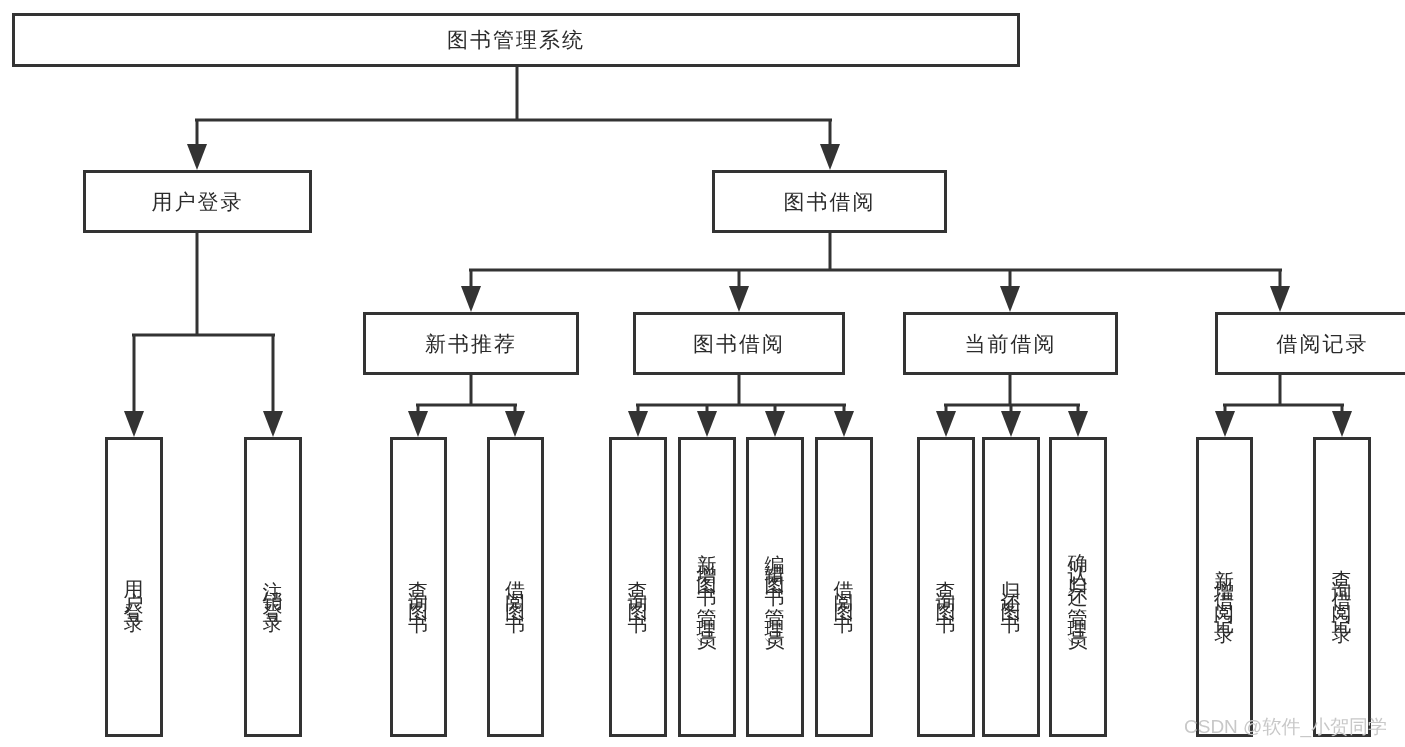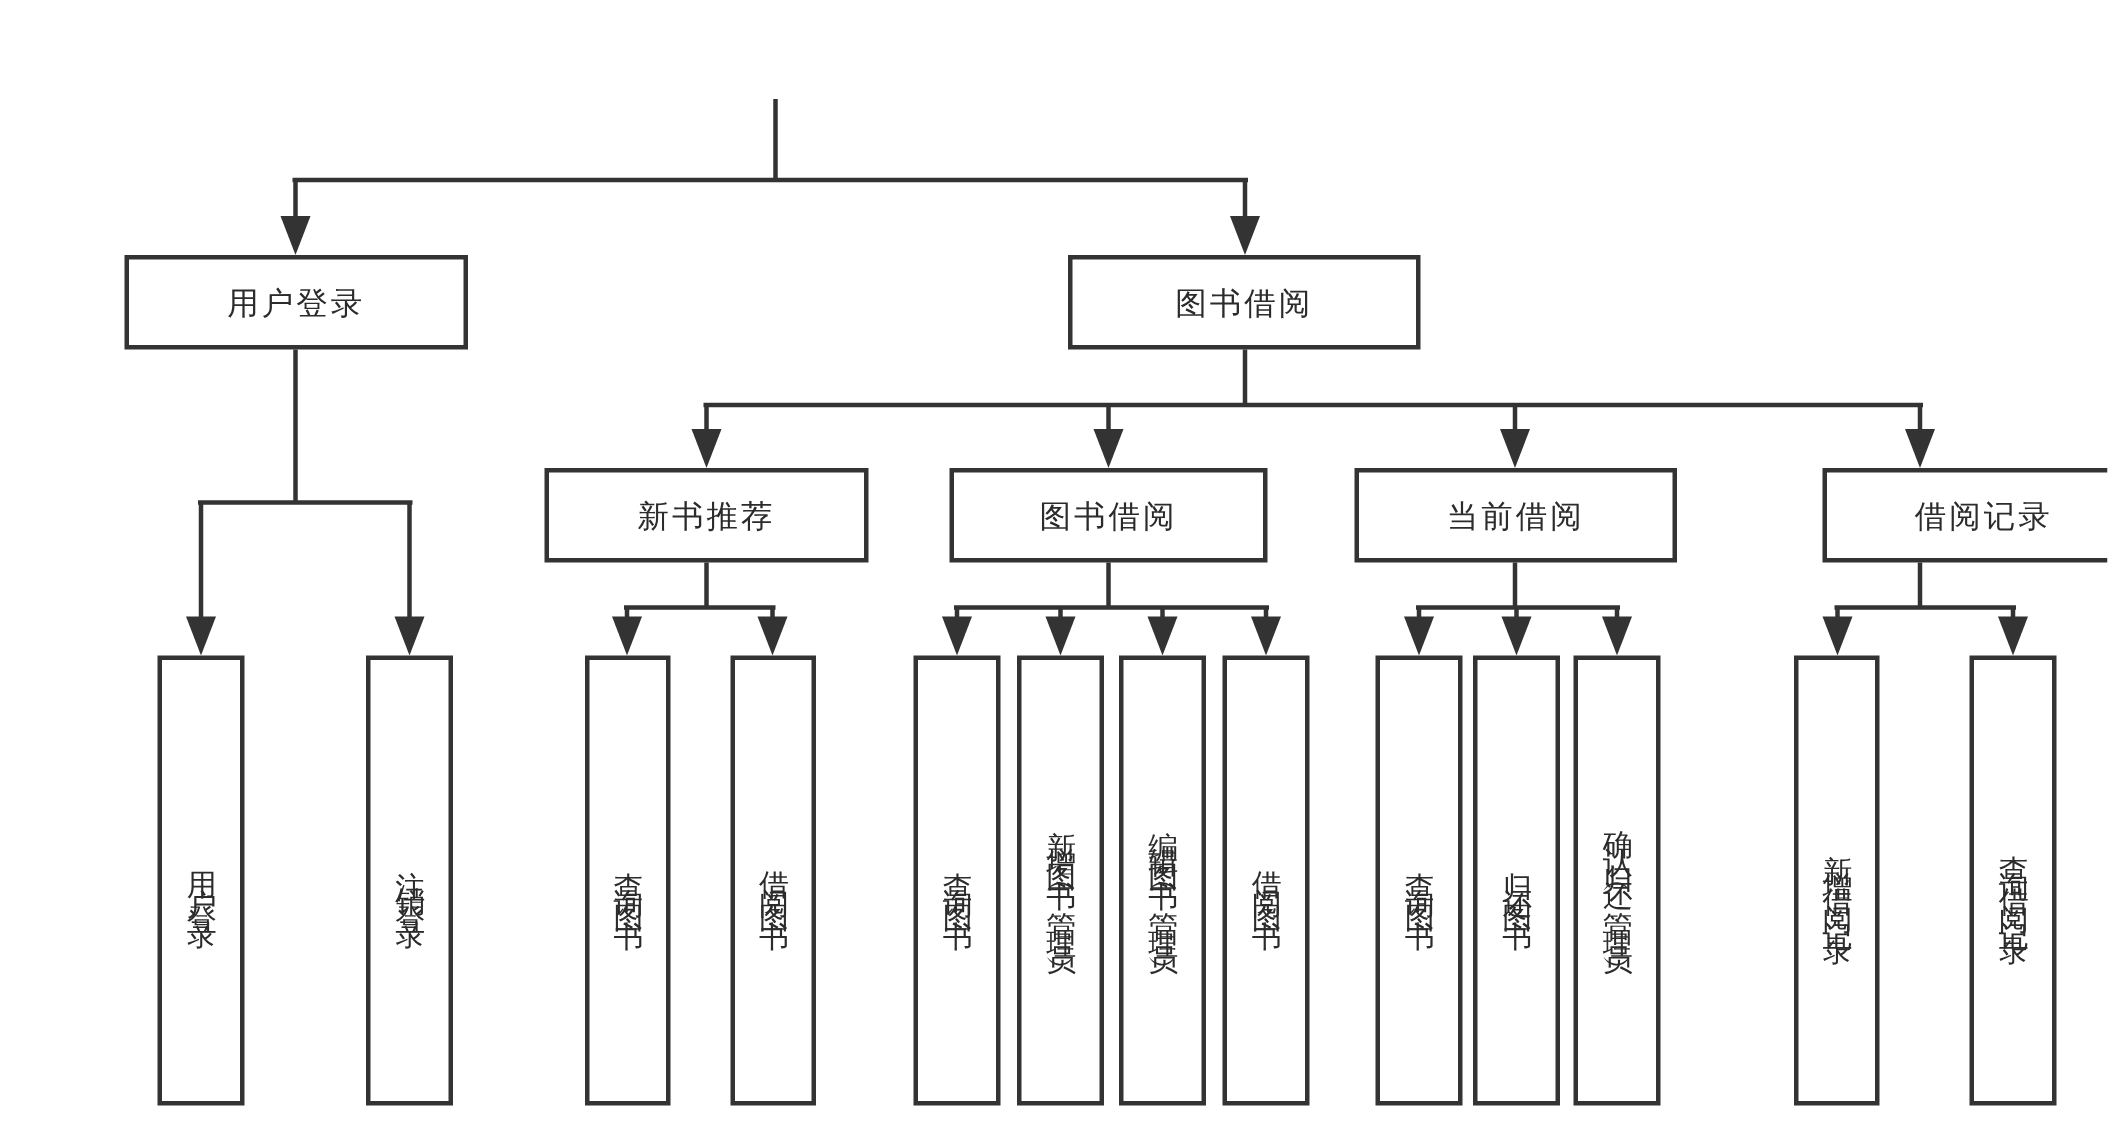--- a/index.html
+++ b/index.html
@@ -104,20 +104,21 @@
       <polygon points="1001,411 1021,411 1011,437"></polygon>
     <line x1="1078" y1="405" x2="1078" y2="417"></line>
       <polygon points="1068,411 1088,411 1078,437"></polygon>
 
     <line x1="1225" y1="405" x2="1225" y2="417"></line>
       <polygon points="1215,411 1235,411 1225,437"></polygon>
     <line x1="1342" y1="405" x2="1342" y2="417"></line>
       <polygon points="1332,411 1352,411 1342,437"></polygon>
   </svg>
 
+  <div class="hbox" style="left:12px; top:13px; width:1008px; height:54px;">图书管理系统</div>
 
   <div class="hbox" style="left:83px; top:170px; width:229px; height:63px;">用户登录</div>
   <div class="hbox" style="left:712px; top:170px; width:235px; height:63px;">图书借阅</div>
 
   <div class="hbox" style="left:363px; top:312px; width:216px; height:63px;text-align:center;">新书推荐</div>
   <div class="hbox" style="left:903px; top:312px; width:215px; height:63px;">当前借阅</div>
   <div class="hbox" style="left:633px; top:312px; width:212px; height:63px;">图书借阅</div>
   <div class="hbox" style="left:1173px; top:312px; width:215px; height:63px;margin-left:42px;">借阅记录</div>
 
   <div class="vbox" style="left:105px; top:437px; width:58px; height:300px;">
@@ -157,14 +158,15 @@
     <span>确认归还（管理员）</span>
   </div>
 
   <div class="vbox" style="left:1196px; top:437px; width:57px; height:300px;">
     <span>新增借阅记录</span>
   </div>
   <div class="vbox" style="left:1313px; top:437px; width:58px; height:300px;">
     <span>查询借阅记录</span>
   </div>
 
+  <div class="watermark">CSDN @软件_小贺同学</div>
 
 </div>
 
 </body></html>

